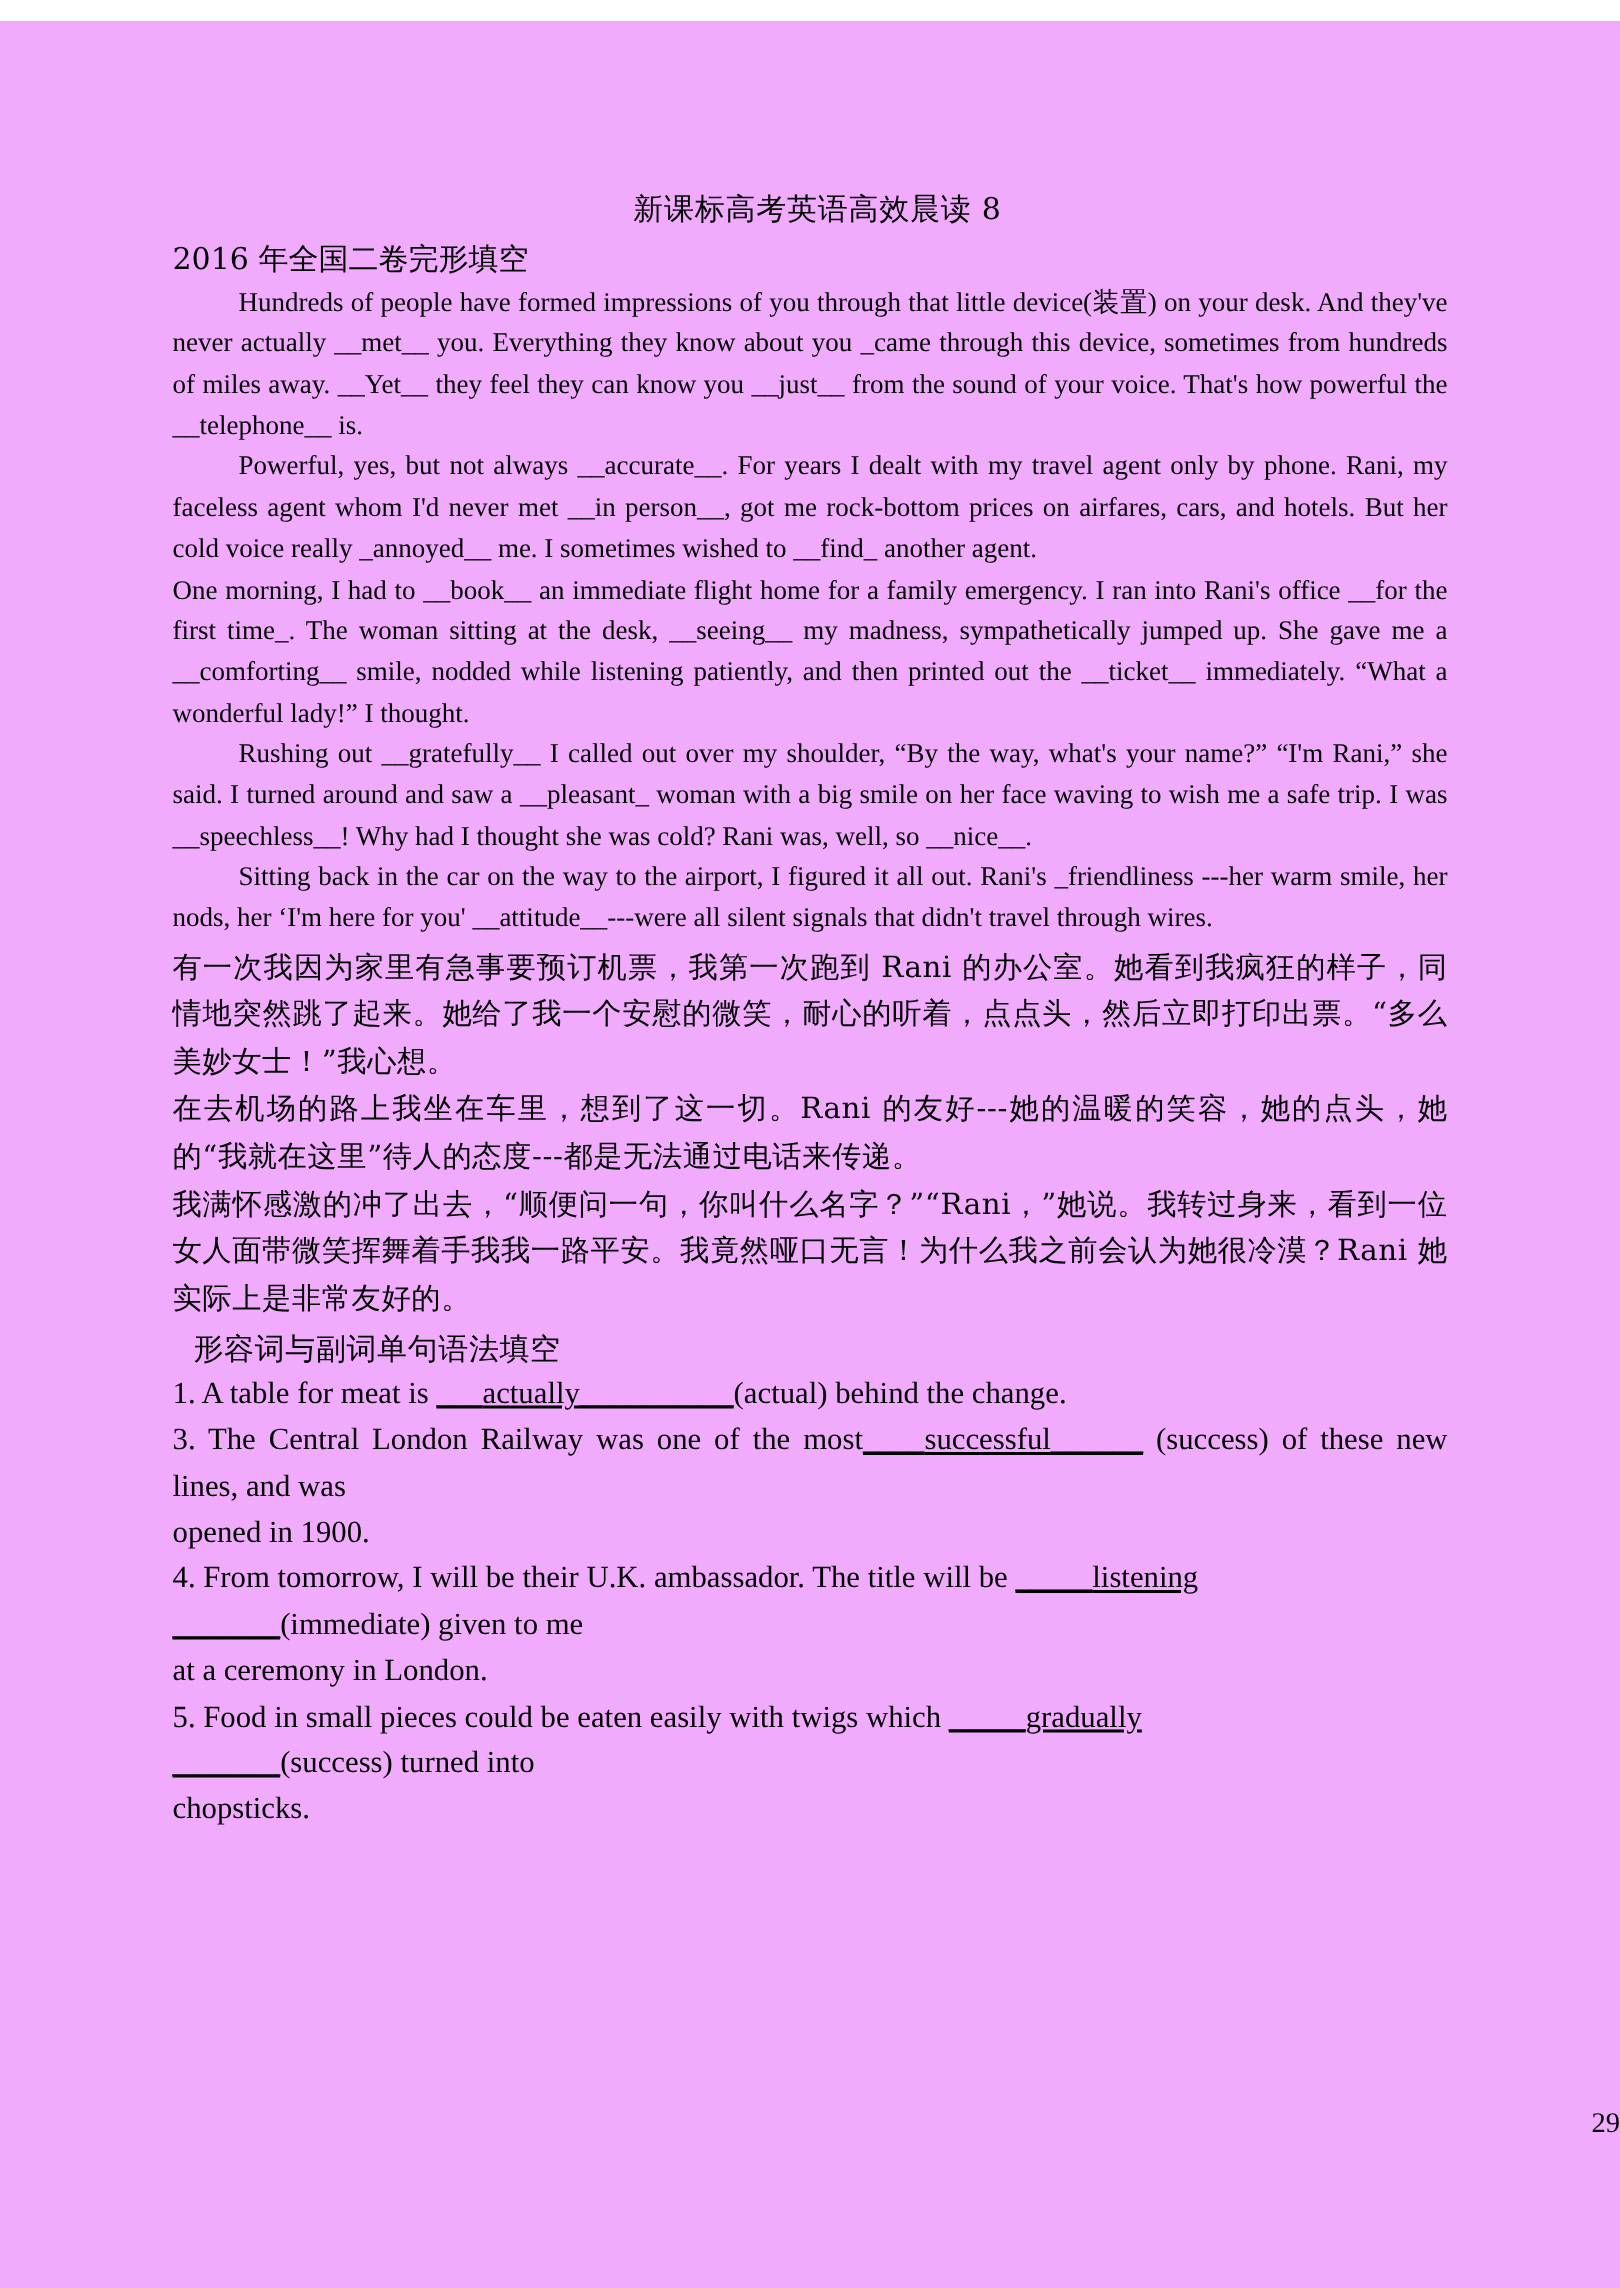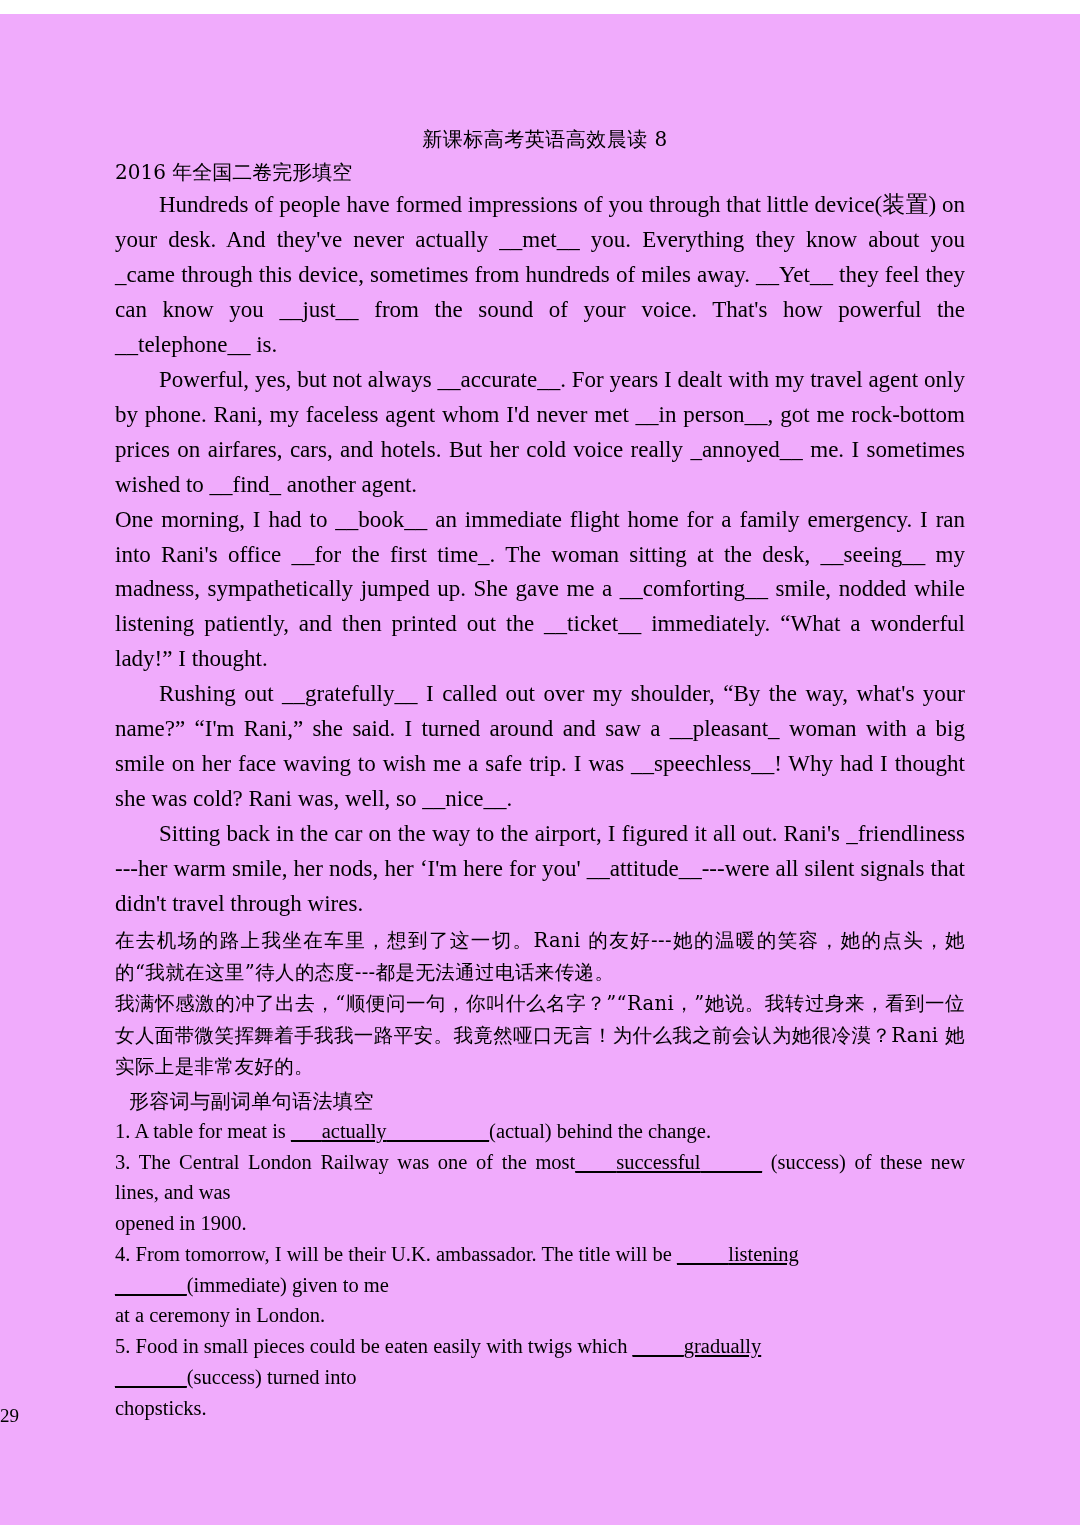--- a/index.html
+++ b/index.html
@@ -27,21 +27,21 @@
     margin: 0 0 6px 0;
     padding-left: 10px;
   }
   .sub-head {
     font-size: 20px;
     font-family: "DejaVu Serif", serif;
     margin: 0 0 2px 0;
     line-height: 1.35;
   }
   p.en {
-    font-size: 23px;
+    font-size: 18px;
     line-height: 1.52;
     margin: 0;
     text-align: justify;
     text-justify: inter-word;
     font-family: "Liberation Serif", serif;
   }
   p.en.indent {
     text-indent: 44px;
   }
   p.cn {
@@ -74,41 +74,42 @@
   }
   .fill {
     text-decoration: underline;
     white-space: pre;
   }
   .page-num {
     position: absolute;
     left: 0;
     right: 0;
     bottom: 112px;
-    text-align: left;
+    text-align: right;
     font-size: 19px;
     font-family: "Liberation Serif", serif;
   }
 </style>
 </head>
 <body>
 
 <div class="page">
 
   <div class="doc-title">新课标高考英语高效晨读 8</div>
 
   <div class="sub-head">2016 年全国二卷完形填空</div>
 
   <p class="en indent">Hundreds of people have formed impressions of you through that little device(装置) on your desk. And they've never actually __met__ you. Everything they know about you _came through this device, sometimes from hundreds of miles away. __Yet__ they feel they can know you __just__ from the sound of your voice. That's how powerful the __telephone__ is.</p>
   <p class="en indent">Powerful, yes, but not always __accurate__. For years I dealt with my travel agent only by phone. Rani, my faceless agent whom I'd never met __in person__, got me rock-bottom prices on airfares, cars, and hotels. But her cold voice really _annoyed__ me. I sometimes wished to __find_ another agent.</p>
   <p class="en">One morning, I had to __book__ an immediate flight home for a family emergency. I ran into Rani's office __for the first time_. The woman sitting at the desk, __seeing__ my madness, sympathetically jumped up. She gave me a __comforting__ smile, nodded while listening patiently, and then printed out the __ticket__ immediately. “What a wonderful lady!” I thought.</p>
   <p class="en indent">Rushing out __gratefully__ I called out over my shoulder, “By the way, what's your name?” “I'm Rani,” she said. I turned around and saw a __pleasant_ woman with a big smile on her face waving to wish me a safe trip. I was __speechless__! Why had I thought she was cold? Rani was, well, so __nice__.</p>
   <p class="en indent">Sitting back in the car on the way to the airport, I figured it all out. Rani's _friendliness ---her warm smile, her nods, her ‘I'm here for you' __attitude__---were all silent signals that didn't travel through wires.</p>
 
   <div class="cn-block">
+    <p class="cn">有一次我因为家里有急事要预订机票，我第一次跑到 Rani 的办公室。她看到我疯狂的样子，同情地突然跳了起来。她给了我一个安慰的微笑，耐心的听着，点点头，然后立即打印出票。“多么美妙女士！”我心想。</p>
     <p class="cn">在去机场的路上我坐在车里，想到了这一切。Rani 的友好---她的温暖的笑容，她的点头，她的“我就在这里”待人的态度---都是无法通过电话来传递。</p>
     <p class="cn">我满怀感激的冲了出去，“顺便问一句，你叫什么名字？”“Rani，”她说。我转过身来，看到一位女人面带微笑挥舞着手我我一路平安。我竟然哑口无言！为什么我之前会认为她很冷漠？Rani 她实际上是非常友好的。</p>
   </div>
 
   <div class="gram-head">形容词与副词单句语法填空</div>
 
   <p class="item">
     <span>1.</span>
     <span>A table for meat is </span><span class="fill">___</span><span class="fill">actually</span><span class="fill">__________</span><span>(actual) behind the change.</span>
   </p>

